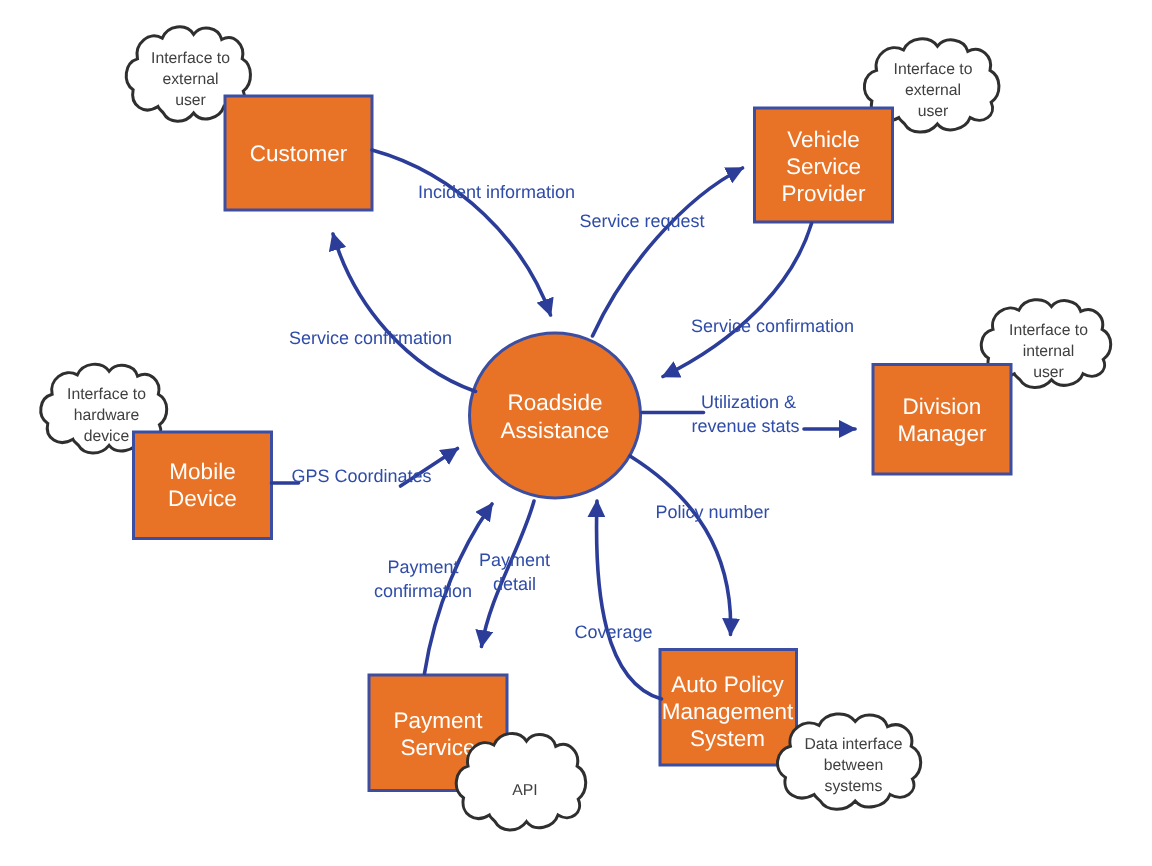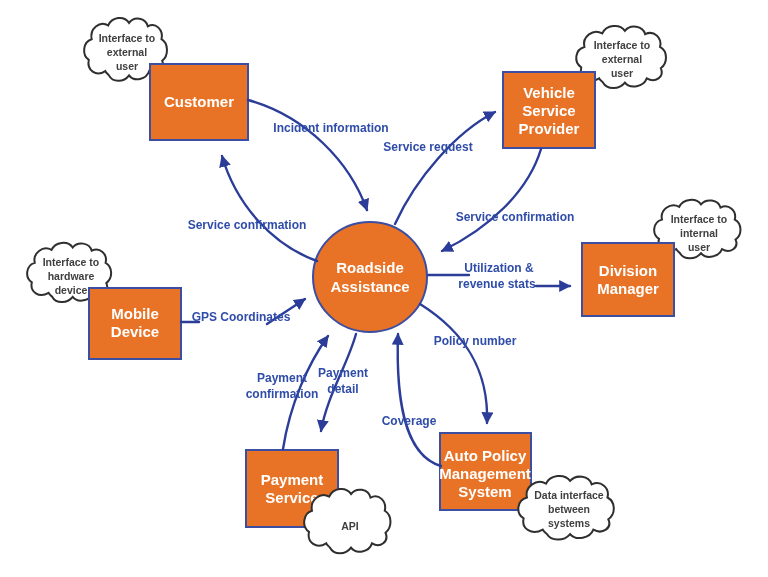--- a/index.html
+++ b/index.html
@@ -1,17 +1,17 @@
 <!DOCTYPE html>
 <html style="--canvas-bg: #ffffff; --node-fill: #e87326; --node-border: #3c4ea2; --node-text: #ffffff; --arrow: #2b3d98; --flow-label: #2f4ca8; --cloud-fill: #ffffff; --cloud-border: #2f2f2f; --cloud-text: #404040;"><head>
 <meta charset="utf-8">
 <style>
   html,body{margin:0;padding:0;background:#ffffff;}
   #stage{position:relative;width:768px;height:574px;background:var(--canvas-bg,#fff);overflow:hidden;
-         font-family:"Liberation Sans",sans-serif;font-weight:bold;}
+         font-family:"Liberation Sans",sans-serif;}
   svg{display:block;}
   .node-rect{fill:var(--node-fill,#e87326);stroke:var(--node-border,#3c4ea2);stroke-width:2px;}
   .node-ellipse{fill:var(--node-fill,#e87326);stroke:var(--node-border,#3c4ea2);stroke-width:2px;}
   .node-label{fill:var(--node-text,#ffffff);font-size:15px;text-anchor:middle;
               font-family:"Liberation Sans",sans-serif;}
   .flow-line{fill:none;stroke:var(--arrow,#2b3d98);stroke-width:2.4px;stroke-linecap:round;}
   .flow-label{fill:var(--flow-label,#2f4ca8);font-size:12px;text-anchor:middle;
               font-family:"Liberation Sans",sans-serif;}
   .arrow-head{fill:var(--arrow,#2b3d98);}
   .cloud{fill:var(--cloud-fill,#ffffff);stroke:var(--cloud-border,#2f2f2f);stroke-width:2px;}

